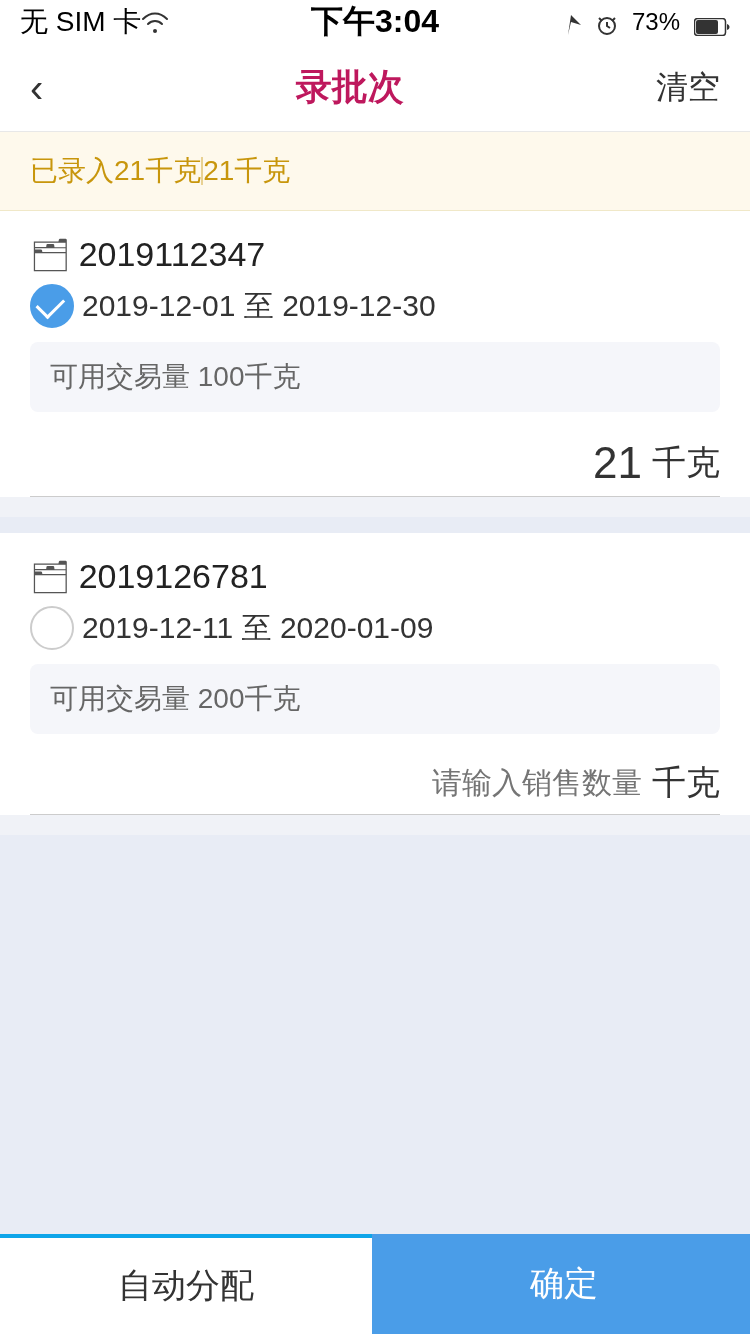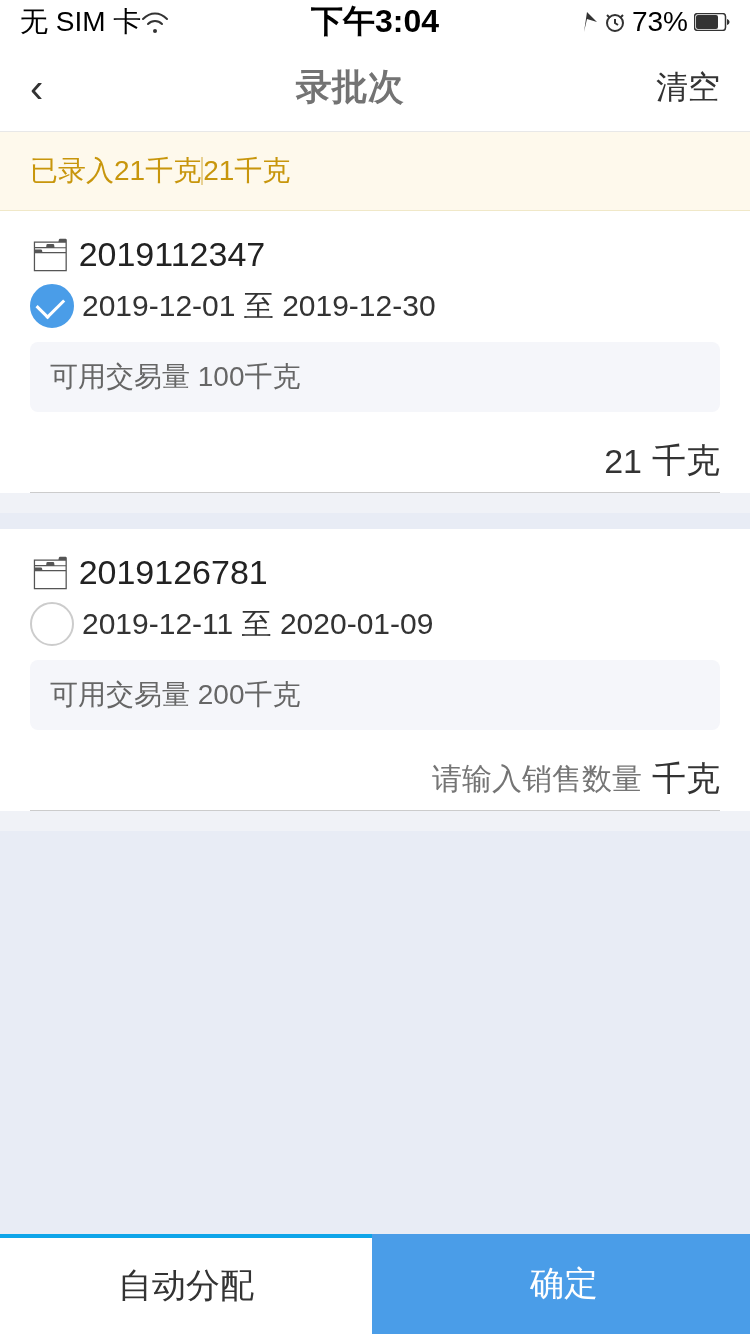--- a/index.html
+++ b/index.html
@@ -31,23 +31,23 @@
     }
     .status-center {
       font-size: 32px;
       font-weight: 600;
       position: absolute;
       left: 50%;
       transform: translateX(-50%);
     }
     .status-right {
       display: flex;
-      align-items: center;
-      gap: 6px;
-      font-size: 28px;
+      align-items: flex-end;
+      gap: 14px;
+      font-size: 24px;
     }
 
     
     .nav-bar {
       width: 750px;
       height: 88px;
       background: #fff;
       display: flex;
       align-items: center;
       justify-content: space-between;
@@ -56,21 +56,21 @@
     }
     .nav-back {
       font-size: 40px;
       color: #333;
       cursor: pointer;
       line-height: 1;
     }
     .nav-title {
       font-size: 36px;
       font-weight: 600;
-      color: #737373;
+      color: #be185d;
     }
     .nav-clear {
       font-size: 32px;
       color: #333;
       cursor: pointer;
     }
 
     
     .summary-banner {
       width: 750px;
@@ -166,21 +166,21 @@
 
     
     .qty-input-row {
       display: flex;
       align-items: center;
       justify-content: flex-end;
       padding: 10px 30px 0 30px;
       gap: 10px;
     }
     .qty-input {
-      font-size: 34px;
+      font-size: 44px;
       color: #333;
       text-align: right;
       border: none;
       outline: none;
       background: transparent;
       width: 120px;
       font-weight: 500;
     }
     .qty-placeholder-input {
       font-size: 30px;

